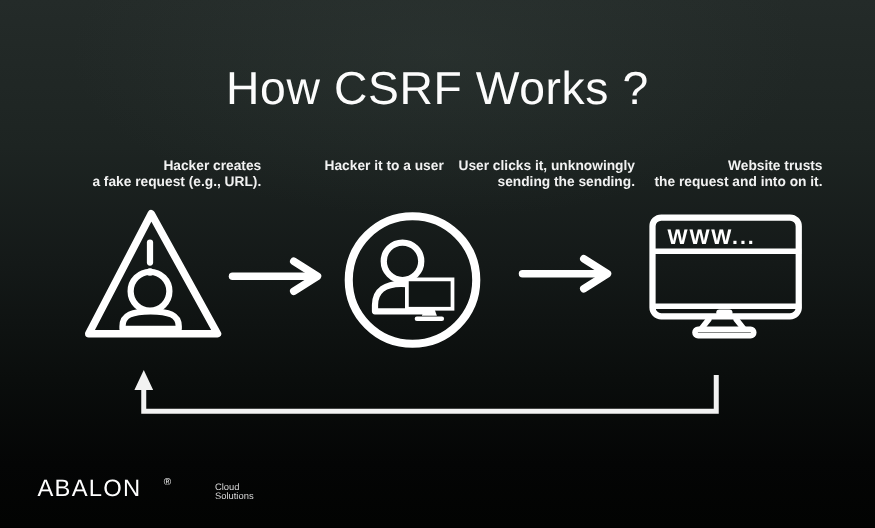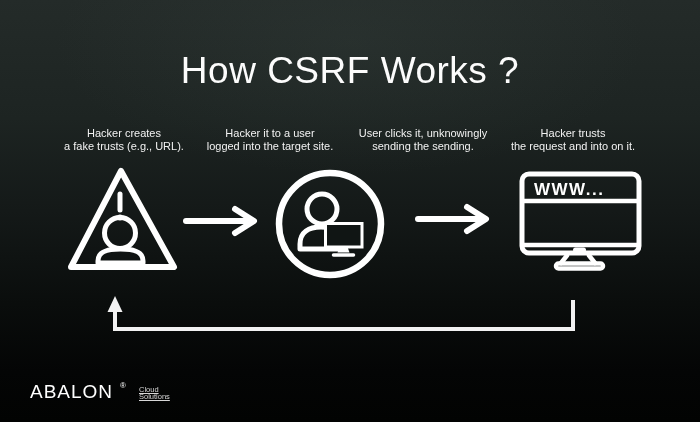--- a/index.html
+++ b/index.html
@@ -14,22 +14,22 @@
     color:#fff;
   }
   .title{
     position:absolute;left:0;right:0;top:50px;
     text-align:center;
     font-size:37px;font-weight:500;letter-spacing:0.5px;
     color:#fcfcfc;
   }
   .step-label{
     position:absolute;top:127px;width:170px;
-    text-align:center;
-    font-size:11px;font-weight:400;line-height:12.5px;
+    text-align:right;
+    font-size:11px;font-weight:700;line-height:12.5px;
     color:#f2f2f2;
   }
   .step-label .ln{white-space:nowrap;}
   .lbl-1{left:39px;}
   .lbl-2{left:185px;}
   .lbl-3{left:338px;}
   .lbl-4{left:488px;}
   .icon-svg{position:absolute;display:block;}
   .svg-triangle{left:64px;top:167px;}
   .svg-arrow1{left:182px;top:205px;}
@@ -37,55 +37,54 @@
   .svg-arrow2{left:414px;top:203px;}
   .svg-monitor{left:517px;top:167px;}
   .svg-return{left:100px;top:292px;}
   .www-text{
     font-family:"Liberation Sans", sans-serif;
     font-size:17px;font-weight:700;letter-spacing:1.5px;
     fill:#ffffff;
   }
   .logo{
     position:absolute;left:30px;top:382px;
-    display:flex;align-items:flex-start;gap:7px;
+    display:flex;align-items:flex-start;gap:18px;
   }
   .brand{
     font-size:19px;font-weight:400;letter-spacing:1px;color:#ffffff;line-height:19px;
   }
   .reg{
     font-size:8px;color:#ffffff;line-height:8px;position:relative;top:0px;
   }
   .tagline{
     display:flex;flex-direction:column;
     font-size:7.5px;line-height:7px;color:#d8d8d8;
-    padding-top:4px;margin-left:6px;text-decoration:underline;
+    padding-top:4px;margin-left:17px;
   }
 </style>
 </head>
 <body>
 
 <div class="canvas">
 
   <div class="title">How CSRF Works ?</div>
 
   <div class="step-label lbl-1">
     <div class="ln">Hacker creates</div>
-    <div class="ln">a fake trusts (e.g., URL).</div>
+    <div class="ln">a fake request (e.g., URL).</div>
   </div>
   <div class="step-label lbl-2">
     <div class="ln">Hacker it to a user</div>
-    <div class="ln">logged into the target site.</div>
   </div>
   <div class="step-label lbl-3">
     <div class="ln">User clicks it, unknowingly</div>
     <div class="ln">sending the sending.</div>
   </div>
   <div class="step-label lbl-4">
-    <div class="ln">Hacker trusts</div>
+    <div class="ln">Website trusts</div>
     <div class="ln">the request and into on it.</div>
   </div>
 
   <svg class="icon-svg svg-triangle" width="116" height="104" viewBox="0 0 116 104">
     <path d="M57 4 L110 100 L7 100 Z" fill="none" stroke="#fff" stroke-width="6" stroke-linejoin="round"></path>
     <line x1="56" y1="27" x2="56" y2="43" stroke="#fff" stroke-width="5" stroke-linecap="round"></line>
     <circle cx="56" cy="50.5" r="3" fill="#fff"></circle>
     <circle cx="56" cy="66" r="15.5" fill="none" stroke="#fff" stroke-width="5"></circle>
     <path d="M34 96 L34 94 C34 85 42 82 56.5 82 C71 82 79 85 79 94 L79 96 Z" fill="none" stroke="#fff" stroke-width="5" stroke-linejoin="round"></path>
   </svg>

